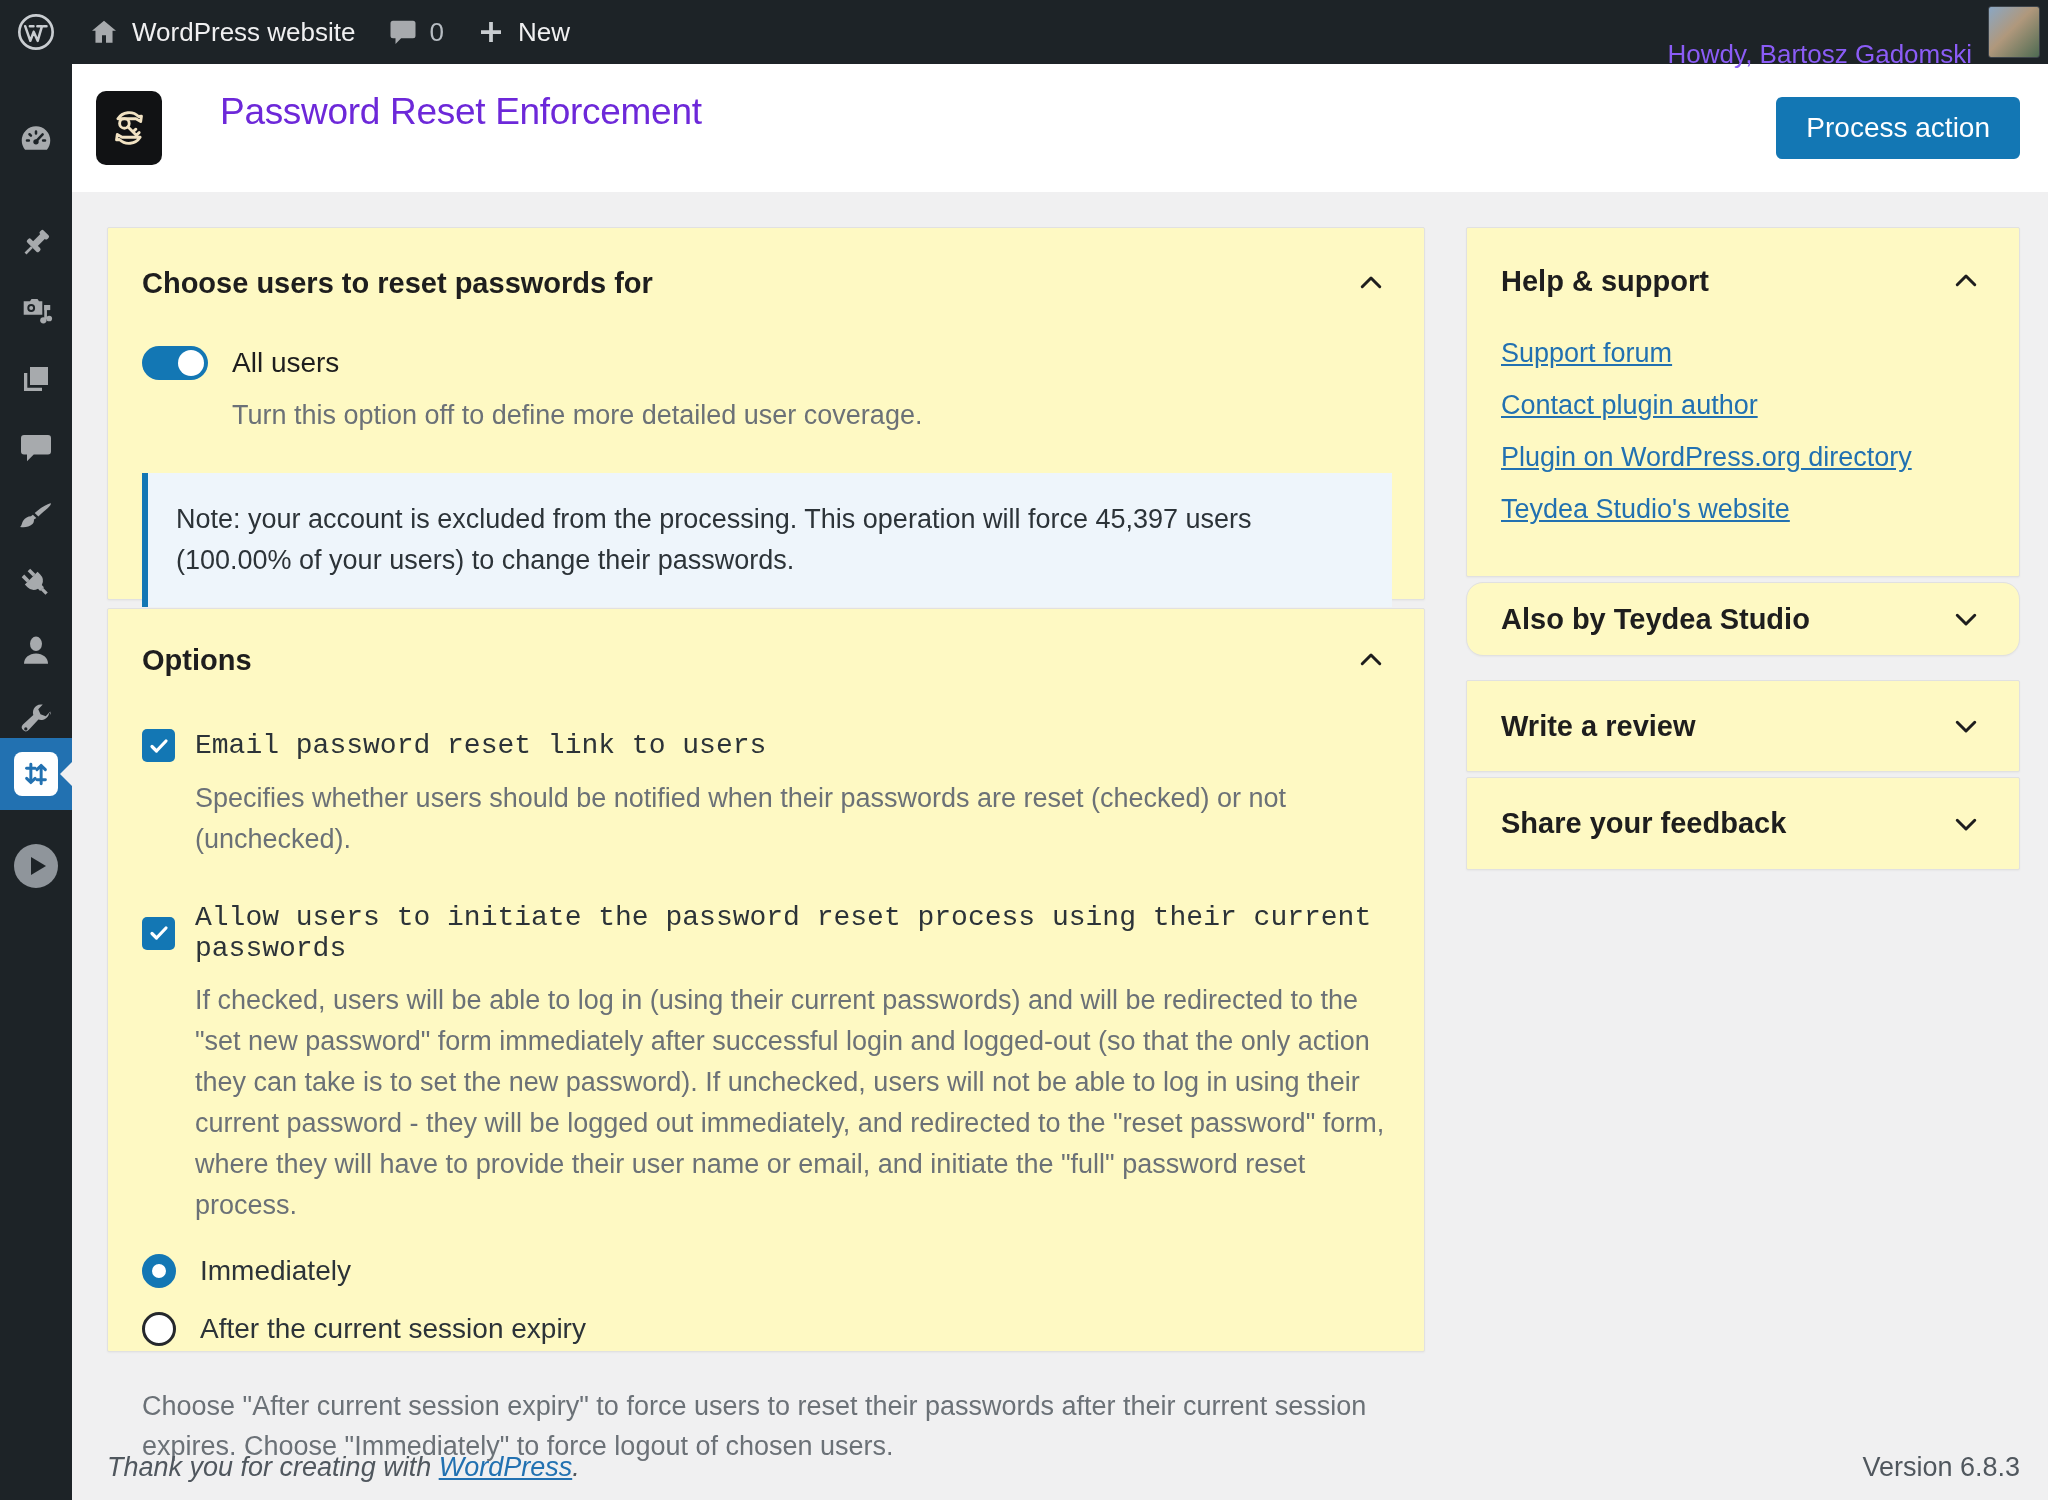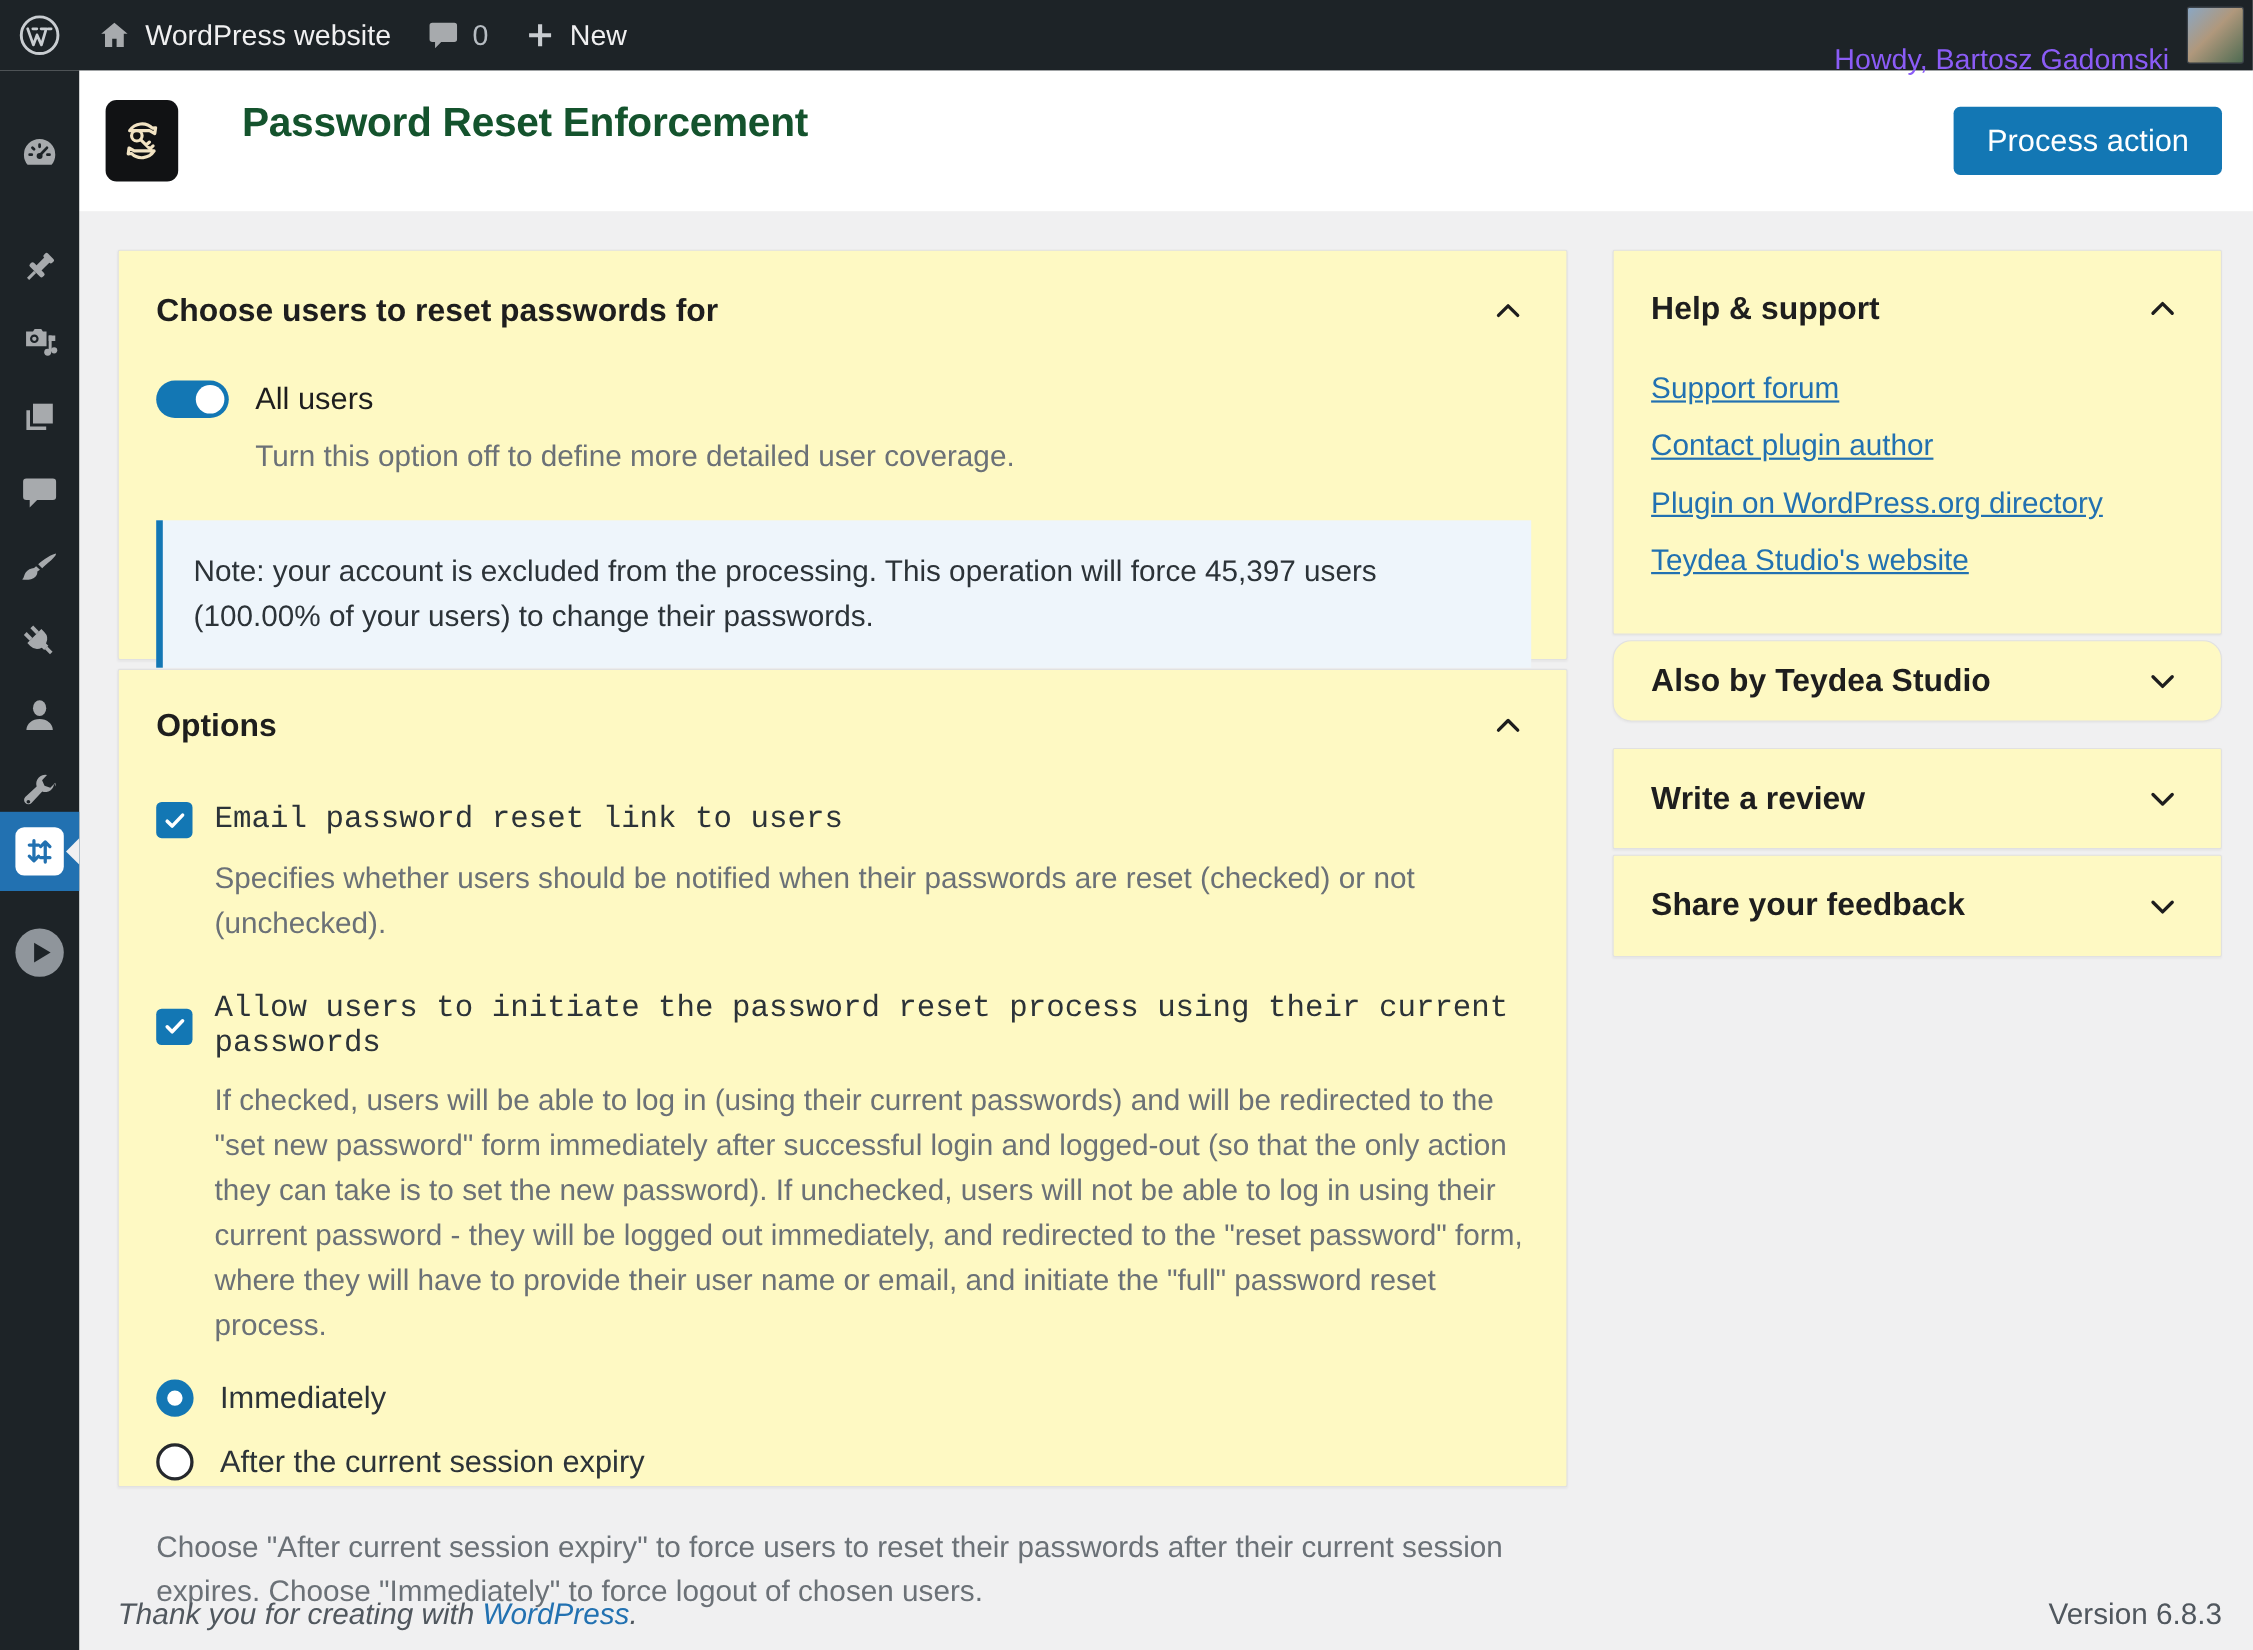--- a/index.html
+++ b/index.html
@@ -35,21 +35,21 @@
   .play-circle { position:absolute; left:14px; top:780px; width:44px; height:44px; border-radius:50%;
                  background:#8f959b; display:flex; align-items:center; justify-content:center; cursor:pointer; }
   .play-circle .tri { width:0; height:0; border-top:9px solid transparent; border-bottom:9px solid transparent;
                       border-left:15px solid #1d2327; margin-left:4px; }
 
   
   #page-header { position:absolute; left:72px; top:64px; width:1976px; height:128px; background:#fff; }
   .plugin-badge { position:absolute; left:24px; top:27px; width:66px; height:74px; background:#111214;
                   border-radius:10px; display:flex; align-items:center; justify-content:center; }
   .page-title { position:absolute; left:148px; top:0; height:96px; display:flex; align-items:center;
-                font-size:37px; font-weight:700; color:#14532d; letter-spacing:-0.3px; }
+                font-size:37px; font-weight:400; color:#6d28d9; letter-spacing:-0.3px; }
   .primary-btn { position:absolute; right:28px; top:33px; height:62px; padding:0 30px;
                  background:#1377b4; color:#fff; font-size:28px; border:none; border-radius:6px;
                  font-family:inherit; cursor:pointer; }
 
   
   .card { position:absolute; background:#fef9c3; border:1px solid #e1e1e1; border-radius:2px;
           box-shadow:0 1px 2px rgba(0,0,0,0.04); }
   .panel-head { display:flex; align-items:center; justify-content:space-between; }
   .panel-title { font-size:29px; font-weight:600; color:#1e1e1e; }
   .chev-btn { background:none; border:none; cursor:pointer; padding:4px; line-height:0; }
@@ -83,21 +83,21 @@
   .help-links a { font-size:27px; color:#2271b1; text-decoration:underline; cursor:pointer; }
 
   .collapsed-card { left:1466px; width:554px; padding:0 34px; display:flex;
                     align-items:center; justify-content:space-between; }
   #card-also     { top:582px;  height:74px;border-radius:17px; }
   #card-review   { top:680px;  height:92px; }
   #card-feedback { top:777px;  height:93px; }
 
   
   #footer-thanks { position:absolute; left:107px; top:1452px; font-size:27px; font-style:italic; color:#50575e; }
-  #footer-thanks a { color:#2271b1; cursor:pointer; }
+  #footer-thanks a { color:#2271b1; text-decoration:underline; cursor:pointer; }
   #footer-version { position:absolute; right:28px; top:1452px; font-size:27px; color:#50575e; }
 </style>
 </head>
 <body>
 
 <div id="admin-bar">
   <div class="ab-left">
     <div class="ab-item">
       <span>
         <svg width="40" height="40" viewBox="0 0 24 24" fill="none">

